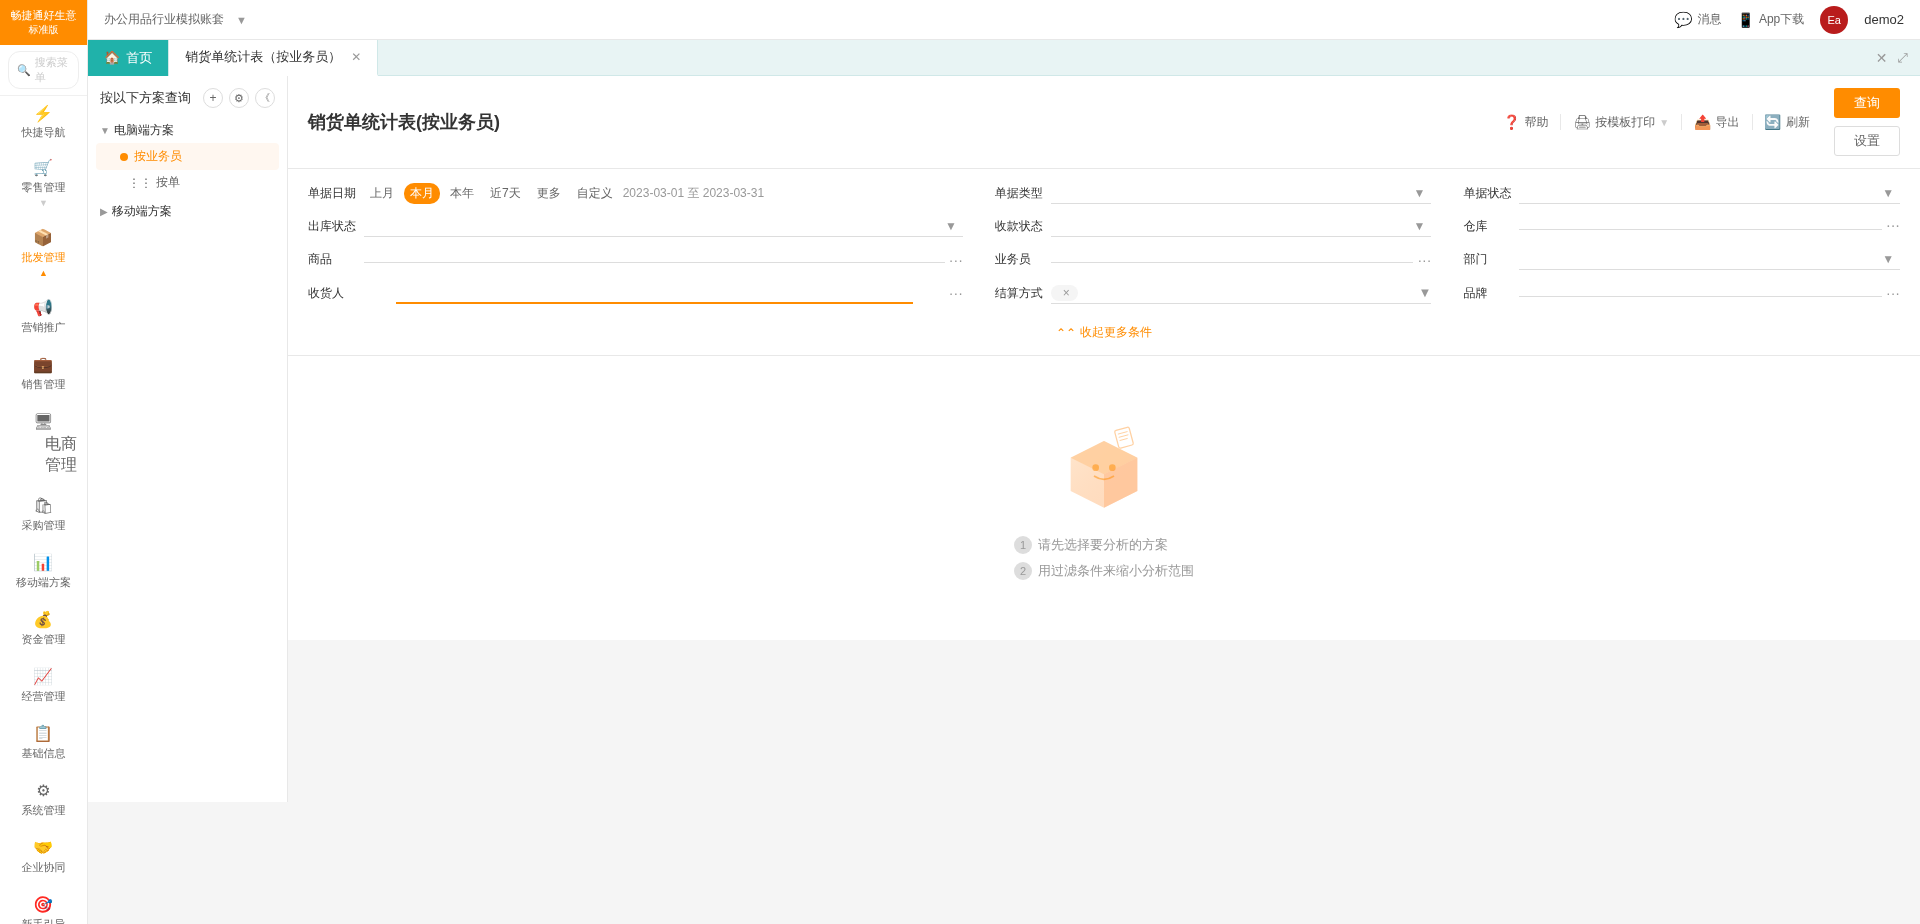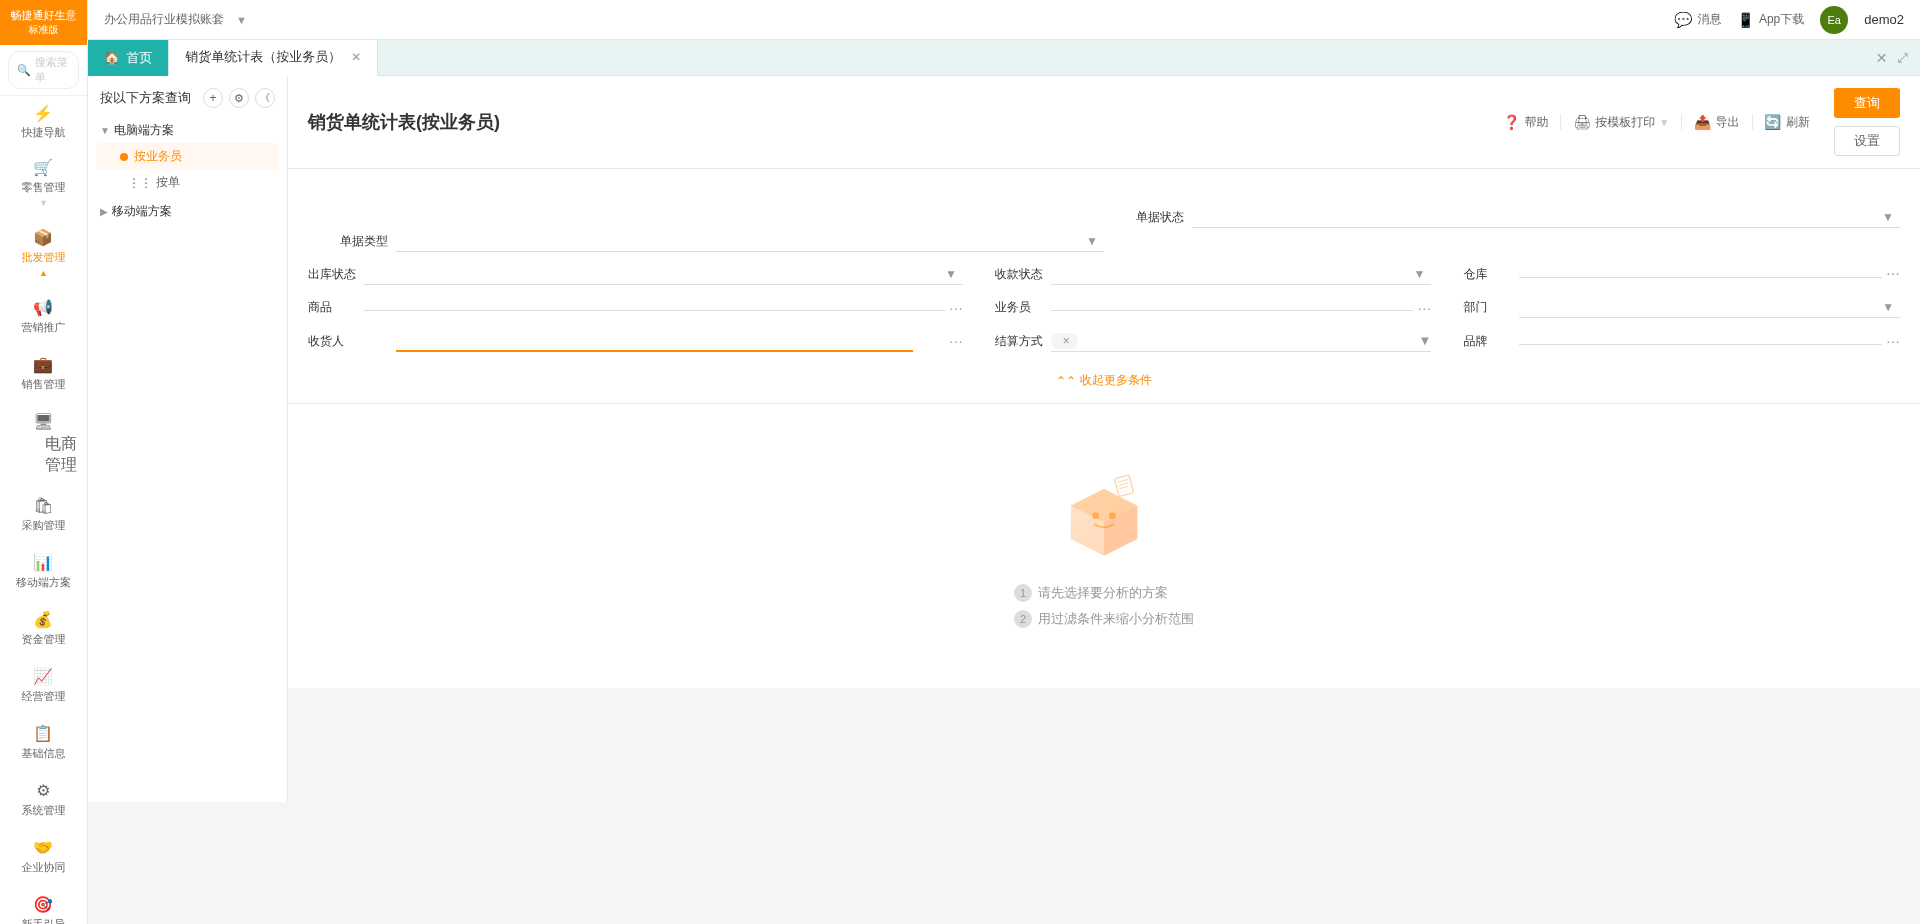--- a/index.html
+++ b/index.html
@@ -16,21 +16,21 @@
     .sidebar-nav-item { width: 100%; display: flex; flex-direction: column; align-items: center; padding: 8px 4px; cursor: pointer; color: #666; font-size: 12px; gap: 2px; }
 
     
     .main { flex: 1; display: flex; flex-direction: column; height: 802px; overflow: hidden; }
 
     
     .topbar { background: #fff; border-bottom: 1px solid #e8e8e8; height: 40px; display: flex; align-items: center; padding: 0 16px; gap: 12px; }
     .topbar-right { margin-left: auto; display: flex; align-items: center; gap: 16px; }
     .topbar-msg { display: flex; align-items: center; gap: 4px; color: #666; font-size: 12px; cursor: pointer; }
     .topbar-app { display: flex; align-items: center; gap: 4px; color: #666; font-size: 12px; cursor: pointer; }
-    .topbar-avatar { width: 28px; height: 28px; border-radius: 50%; background: #4d7c0f; display: flex; align-items: center; justify-content: center; color: #fff; font-size: 11px; cursor: pointer; }
+    .topbar-avatar { width: 28px; height: 28px; border-radius: 50%; background: #b91c1c; display: flex; align-items: center; justify-content: center; color: #fff; font-size: 11px; cursor: pointer; }
 
     
     .tabbar { background: #e8f4f4; height: 36px; display: flex; align-items: center; padding: 0 0; border-bottom: 1px solid #d0e8e8; }
     .tab { padding: 0 16px; height: 36px; display: flex; align-items: center; gap: 6px; cursor: pointer; font-size: 13px; color: #666; border-right: 1px solid #d0e8e8; }
     .tab.active { background: #fff; color: #333; border-bottom: 2px solid #fff; }
     .tab-home { background: #20b2aa; color: #fff; }
     .tab-close { color: #999; font-size: 12px; margin-left: 4px; cursor: pointer; }
     .tab-maximize { margin-left: auto; padding: 0 12px; color: #666; cursor: pointer; display: flex; align-items: center; gap: 8px; }
 
     
@@ -275,22 +275,36 @@
           <div style="display:flex;flex-direction:column;margin-left:12px;gap:4px;">
             <button class="btn-query">查询</button>
             <button class="btn-setting">设置</button>
           </div>
         </div>
       </div>
 
       <div class="filter-area">
 
         <div class="filter-row">
-          <div class="filter-separator"></div>
-          <div class="filter-item" style="flex:1;margin-top:48px;">
+          <div class="filter-item" style="flex:1.5;">
+            <span class="filter-label">单据日期</span>
+            <div class="date-filter">
+              <div class="date-tabs">
+                <span class="date-tab">上月</span>
+                <span class="date-tab active">本月</span>
+                <span class="date-tab">本年</span>
+                <span class="date-tab">近7天</span>
+                <span class="date-tab">更多</span>
+                <span class="date-tab">自定义</span>
+              </div>
+              <span class="date-range">2023-03-01 至 2023-03-31</span>
+            </div>
+          </div>
+          <div class="filter-separator"></div>
+          <div class="filter-item" style="flex:1;">
             <span class="filter-label">单据类型</span>
             <div class="filter-select">
               <span></span>
               <span class="arrow">▼</span>
             </div>
           </div>
           <div class="filter-separator"></div>
           <div class="filter-item" style="flex:1;">
             <span class="filter-label">单据状态</span>
             <div class="filter-select">

